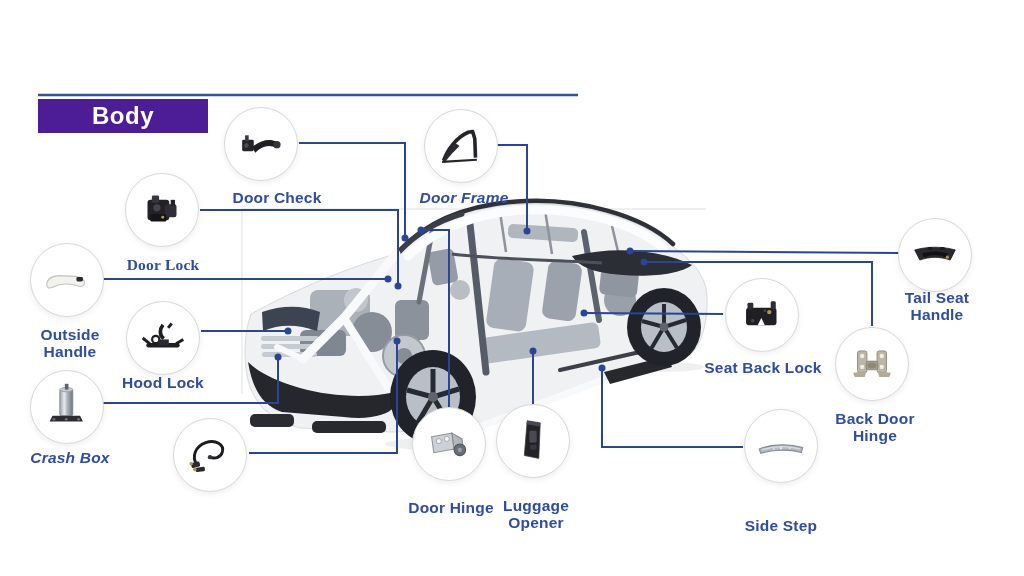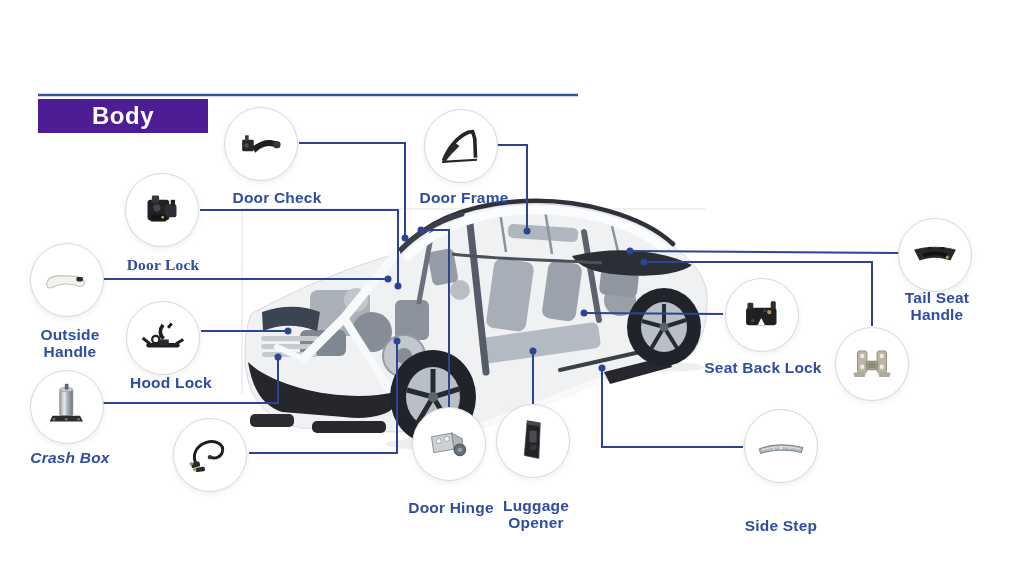--- a/index.html
+++ b/index.html
@@ -161,21 +161,21 @@
   </div>
   <div class="plabel" style="left:277px;top:189px;">Door Check</div>
 
   <div class="pcircle" style="left:424px;top:109px;">
     <svg viewBox="0 0 80 80">
       <path d="M16 60 C22 44 34 28 50 21 L56 20 L59 30 L60 56" fill="none" stroke="#24242a" stroke-width="5" stroke-linejoin="round"></path>
       <path d="M14 62 L62 59" stroke="#24242a" stroke-width="3"></path>
       <path d="M14 62 C20 50 26 42 32 36 L38 40 C28 50 22 56 18 63 Z" fill="#2a2a30"></path>
     </svg>
   </div>
-  <div class="plabel" style="left:464px;top:189px;">Door Frame</div>
+  <div class="plabel" style="left:464px;top:189px;font-style:italic;">Door Frame</div>
 
   <div class="pcircle" style="left:125px;top:173px;">
     <svg viewBox="0 0 80 80">
       <rect x="20" y="26" width="30" height="28" rx="4" fill="#222226"></rect>
       <rect x="44" y="32" width="16" height="18" rx="3" fill="#2e2e34"></rect>
       <rect x="26" y="20" width="10" height="10" rx="2" fill="#36363c"></rect>
       <rect x="24" y="46" width="22" height="10" rx="2" fill="#151518"></rect>
       <circle cx="33" cy="37" r="5" fill="#45454d"></circle>
       <rect x="52" y="26" width="6" height="8" fill="#222222"></rect>
       <circle cx="41" cy="50" r="2" fill="#b59b52"></circle>
@@ -198,21 +198,21 @@
         <path d="M20 50 L60 50" stroke-width="6" stroke-linecap="round"></path>
         <path d="M40 22 C35 28 35 36 41 41" stroke-width="5"></path>
         <path d="M47 26 L52 20" stroke-width="4"></path>
         <path d="M22 48 L12 40" stroke-width="4"></path>
         <path d="M58 48 L68 42" stroke-width="4"></path>
         <circle cx="30" cy="42" r="5" stroke-width="3"></circle>
       </g>
       <rect x="34" y="42" width="14" height="8" fill="#2a2a30"></rect>
     </svg>
   </div>
-  <div class="plabel" style="left:171px;top:374px;">Hood Lock</div>
+  <div class="plabel" style="left:163px;top:374px;">Hood Lock</div>
 
   <div class="pcircle" style="left:30px;top:370px;">
     <svg viewBox="0 0 80 80">
       <rect x="30" y="16" width="18" height="36" rx="2" fill="url(#chrome)" stroke="#7d848b" stroke-width="1"></rect>
       <ellipse cx="39" cy="16" rx="9" ry="3" fill="#c9ced3" stroke="#8a9097" stroke-width="1"></ellipse>
       <rect x="37" y="8" width="5" height="8" fill="#5d6369"></rect>
       <path d="M20 52 L58 52 L62 60 L16 60 Z" fill="#2c2c31"></path>
       <circle cx="22" cy="57" r="2" fill="#6d6d74"></circle>
         <circle cx="56" cy="57" r="2" fill="#6d6d74"></circle>
         <circle cx="39" cy="57" r="2" fill="#6d6d74"></circle>
@@ -297,14 +297,16 @@
       <circle cx="26.5" cy="29" r="3" fill="#efede5"></circle>
         <circle cx="26.5" cy="44" r="3" fill="#efede5"></circle>
       <circle cx="53.5" cy="29" r="3" fill="#efede5"></circle>
         <circle cx="53.5" cy="44" r="3" fill="#efede5"></circle>
       <rect x="32" y="36" width="16" height="12" rx="3" fill="#a59f8f" stroke="#817c6d" stroke-width="1"></rect>
       <ellipse cx="40" cy="42" rx="6" ry="4" fill="#8e8878"></ellipse>
       <path d="M14 52 L32 50 L30 58 L16 58 Z" fill="#b1ab9b"></path>
       <path d="M48 50 L66 52 L64 58 L50 58 Z" fill="#b1ab9b"></path>
     </svg>
   </div>
+  <div class="plabel" style="left:875px;top:410px;">Back Door
+Hinge</div>
 
 </div>
 
 </body></html>

